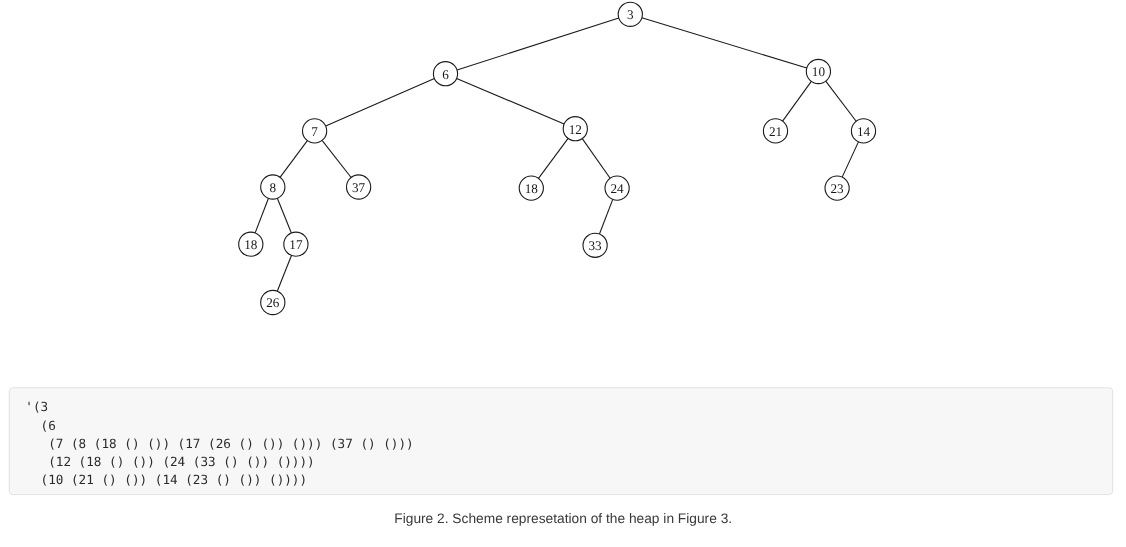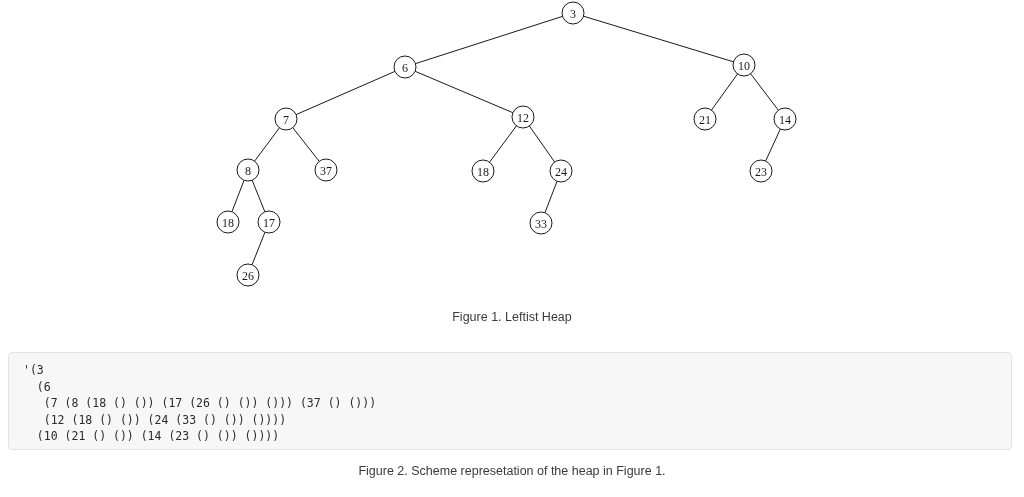--- a/index.html
+++ b/index.html
@@ -173,25 +173,24 @@
           <g>
             <circle cx="541" cy="223" r="11" class="tree-node-circle"></circle>
             <text x="541" y="223.5" class="tree-node-label">33</text>
           </g>
           <g>
             <circle cx="248" cy="275" r="11" class="tree-node-circle"></circle>
             <text x="248" y="275.5" class="tree-node-label">26</text>
           </g>
         </g>
     </svg>
-    <div class="figure-caption" id="caption1">Figure 1. Leftist Heap</div>
   </div>
 
   <div id="code-block">
     <pre id="code-text">'(3
   (6
    (7 (8 (18 () ()) (17 (26 () ()) ())) (37 () ()))
    (12 (18 () ()) (24 (33 () ()) ())))
   (10 (21 () ()) (14 (23 () ()) ())))</pre>
   </div>
-  <div class="figure-caption" id="caption2">Figure 2. Scheme represetation of the heap in Figure 1.</div>
+  <div class="figure-caption" id="caption2">Figure 2. Scheme represetation of the heap in Figure 3.</div>
 
 </div>
 
 </body></html>

